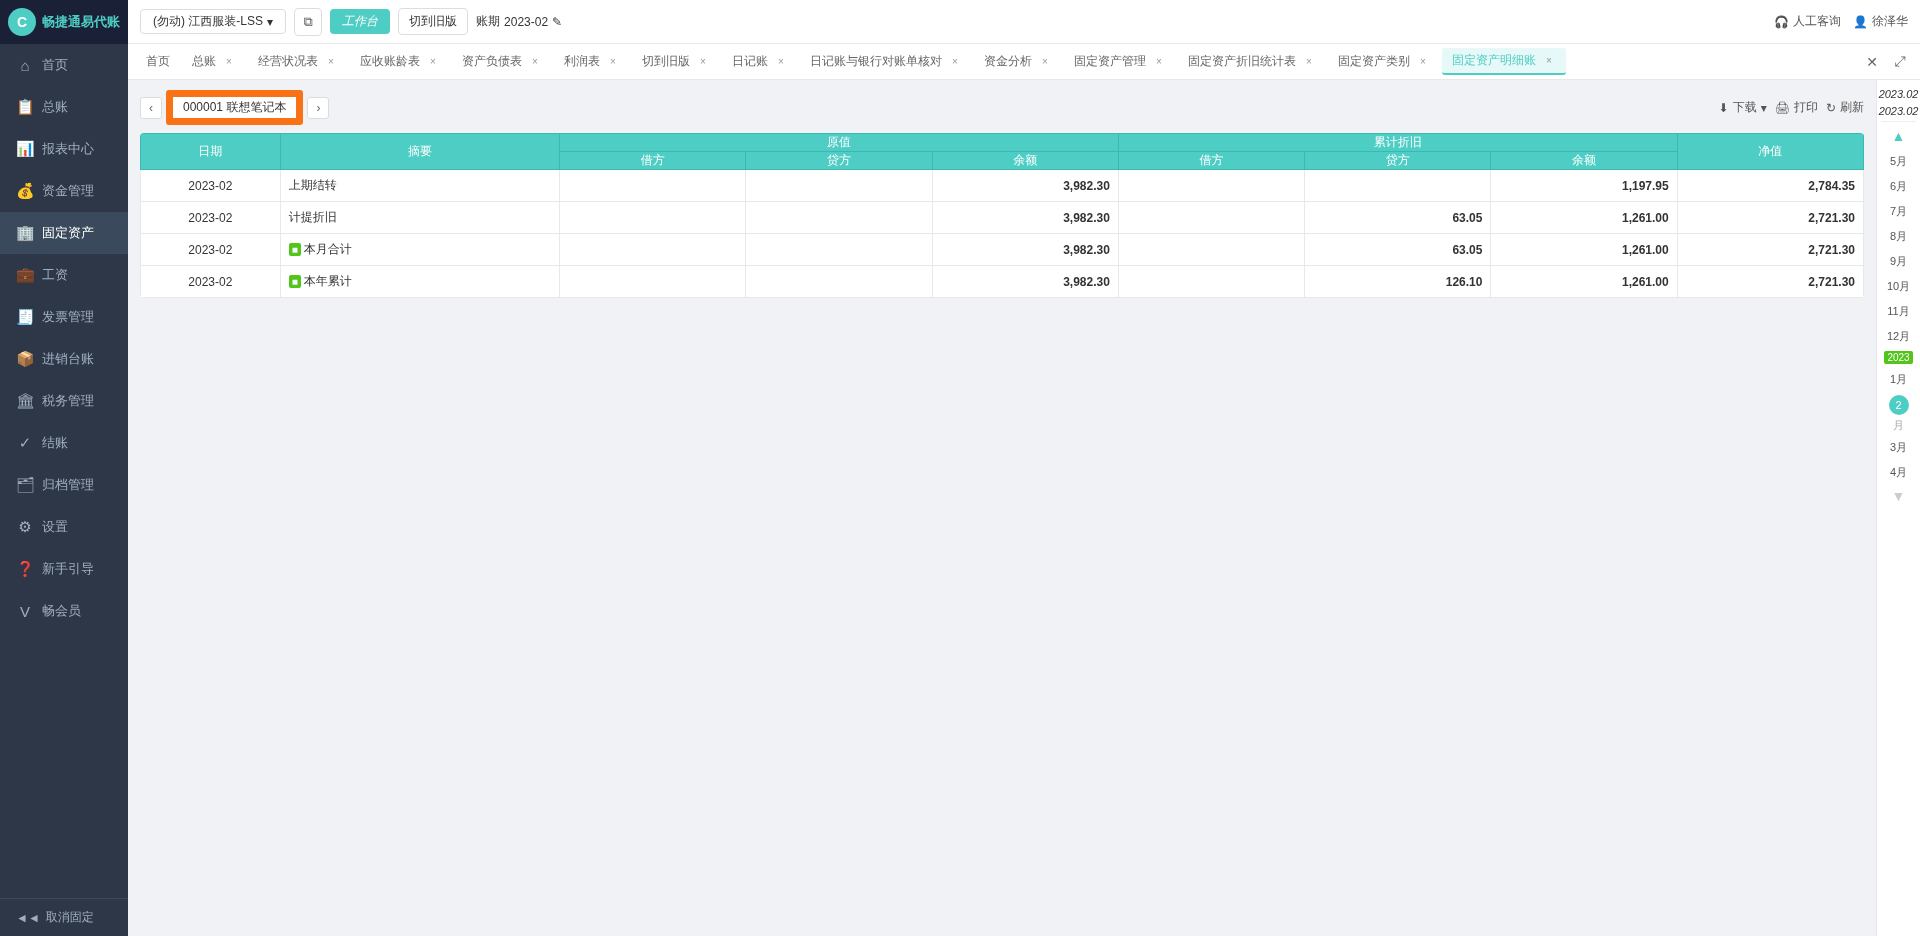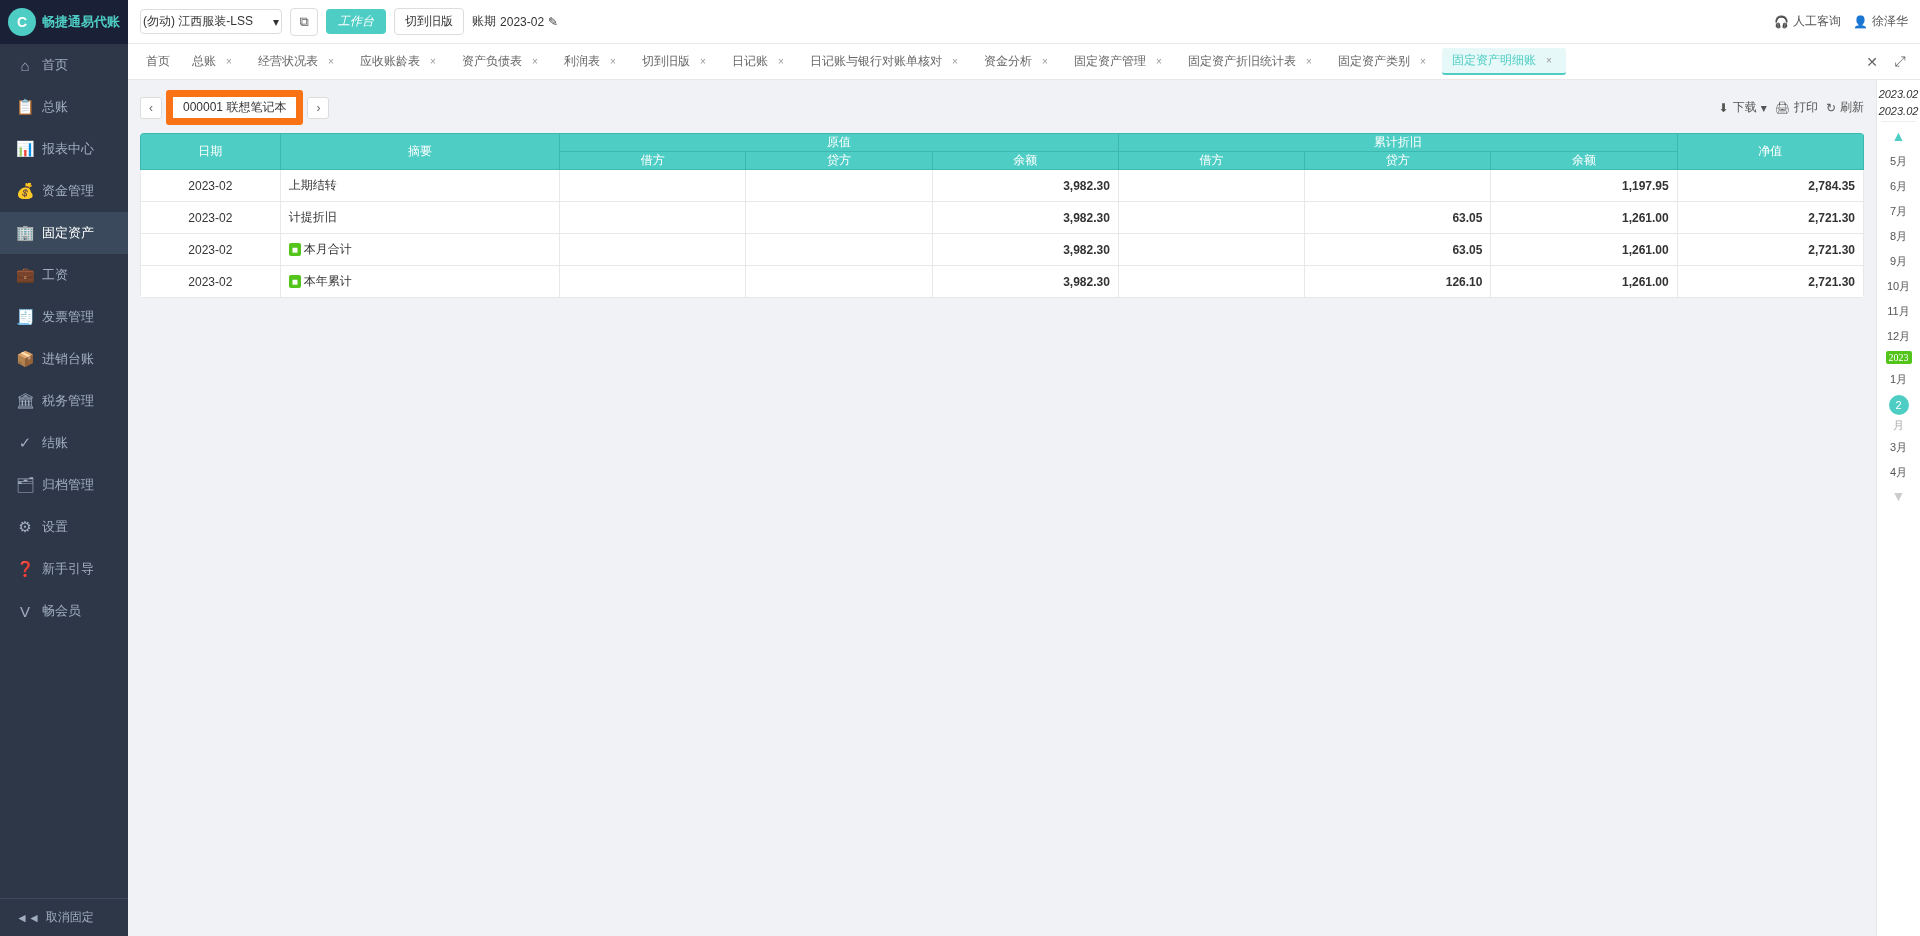--- a/index.html
+++ b/index.html
@@ -60,24 +60,24 @@
     .topbar {
       height: 44px;
       background: #fff;
       display: flex; align-items: center;
       padding: 0 12px;
       border-bottom: 1px solid #e8e8e8;
       gap: 8px;
       flex-shrink: 0;
     }
     .topbar-company {
-      display: flex; align-items: center; gap: 20px;
+      display: flex; align-items: center; gap: 4px;
       border: 1px solid #ddd;
       border-radius: 4px;
-      padding: 3px 2px;
+      padding: 3px 12px;
       font-size: 12px;
       color: #333;
       cursor: pointer;
       min-width: 140px;
     }
     .topbar-copy-btn {
       width: 28px; height: 28px;
       border: 1px solid #ddd;
       border-radius: 4px;
       display: flex; align-items: center; justify-content: center;
@@ -275,21 +275,20 @@
       white-space: nowrap;
     }
     .year-badge {
       background: #52c41a;
       color: #fff;
       font-size: 10px;
       padding: 1px 3px;
       border-radius: 2px;
       display: inline-block;
       margin-bottom: 1px;
-      font-family: Liberation Serif, serif;
     }
     .month-badge-active {
       background: #4ecdc4;
       color: #fff;
       border-radius: 50%;
       width: 20px; height: 20px;
       display: flex; align-items: center; justify-content: center;
       margin: 0 auto;
       font-size: 11px;
     }

